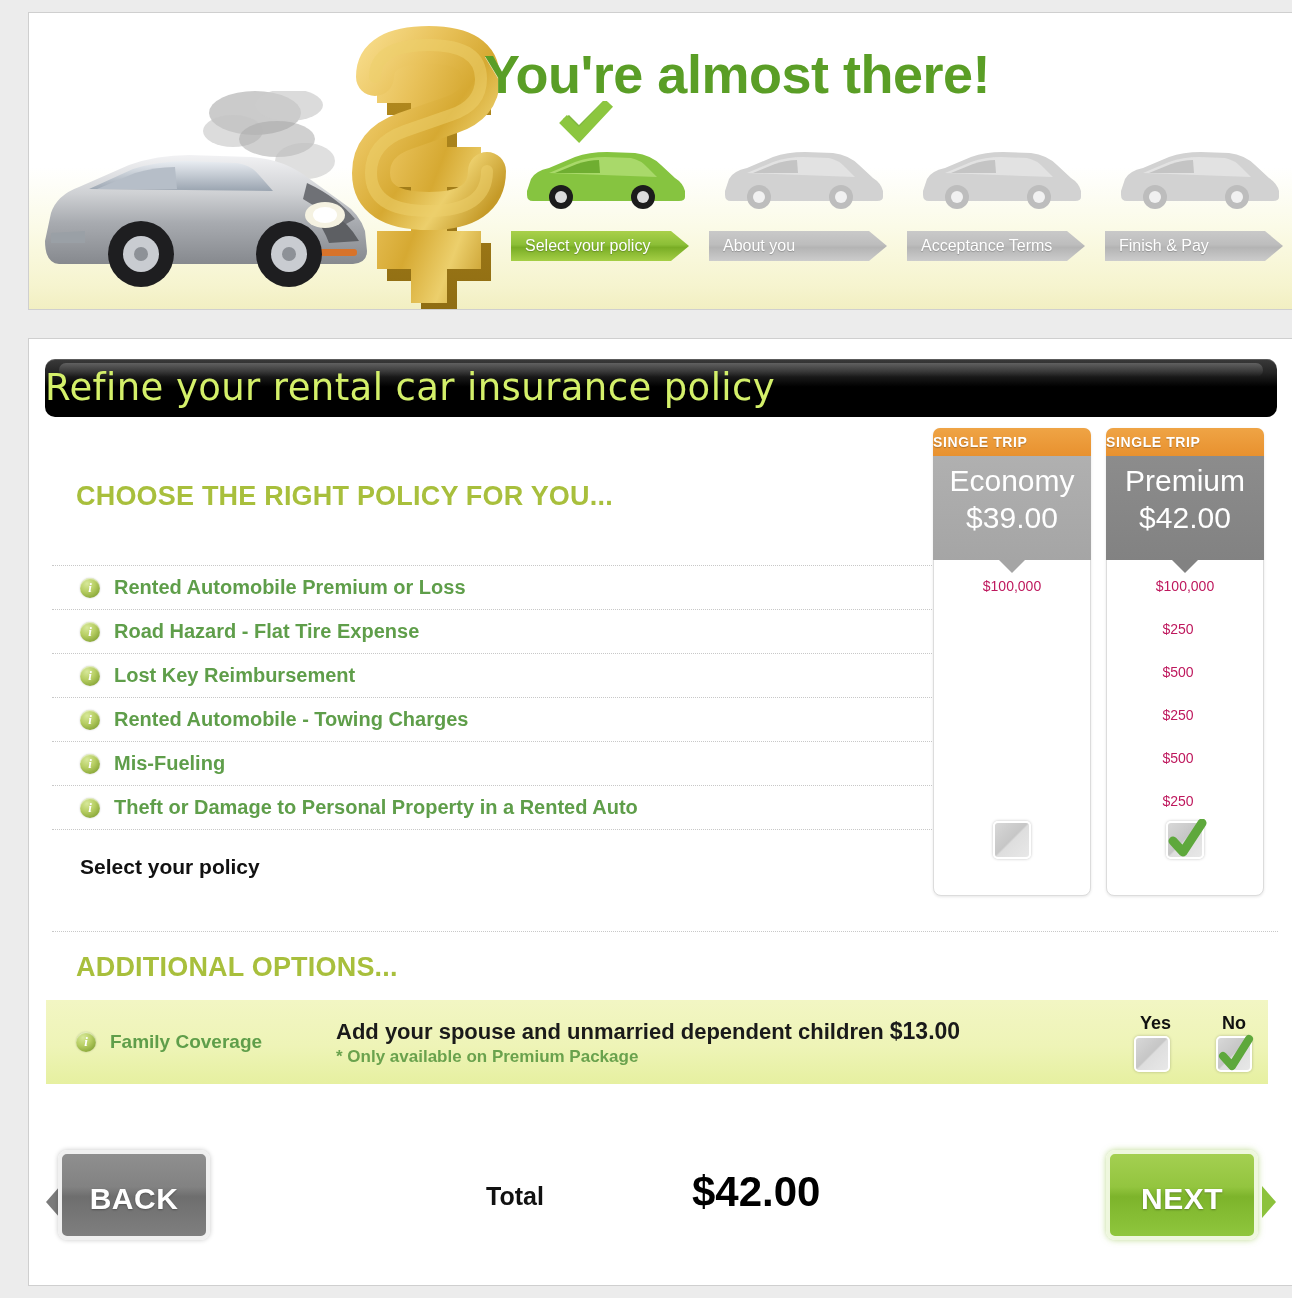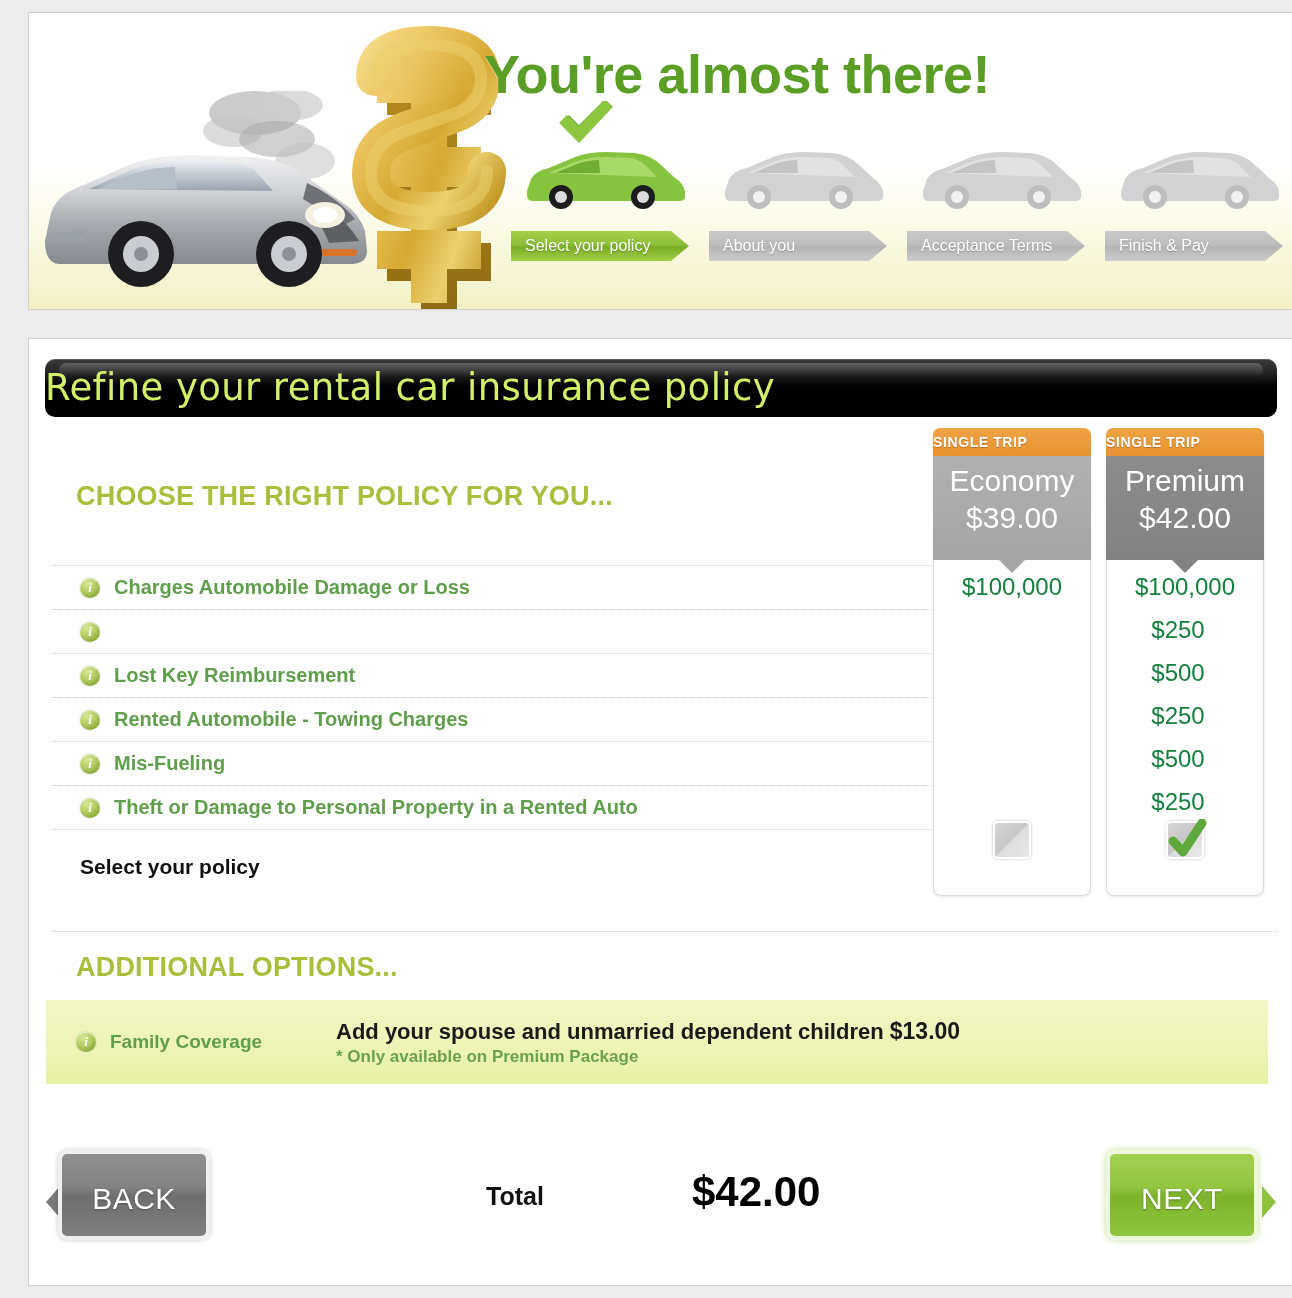--- a/index.html
+++ b/index.html
@@ -230,22 +230,22 @@
 
   .card-values {
     position: absolute;
     left: 0; right: 0;
     top: 136px;
   }
   .val-row {
     height: 43px;
     line-height: 43px;
     text-align: center;
-    font-size: 24px;
-    color: #15803d;
+    font-size: 14px;
+    color: #be185d;
     padding-right: 14px;
     box-sizing: border-box;
   }
   .val-row.first { padding-right: 0; }
   .check-box {
     position: absolute;
     left: 50%;
     margin-left: -19px;
     top: 392px;
     width: 38px; height: 38px;
@@ -317,21 +317,21 @@
   .yn-box svg { position: absolute; left: -3px; top: -4px; }
 
   
   .btn-back, .btn-next {
     position: absolute;
     top: 1150px;
     width: 152px;
     height: 90px;
     color: #ffffff;
     font-size: 30px;
-    font-weight: normal;
+    font-weight: bold;
     letter-spacing: 0.5px;
     text-align: center;
     line-height: 90px;
     border-radius: 9px;
     box-sizing: border-box;
     text-shadow: 0 1px 2px rgba(0,0,0,0.3);
   }
   .btn-back {
     left: 42px;
     background: linear-gradient(to bottom, #8f8f8f 0%, #828282 40%, #6e6e6e 52%, #7f7f7f 100%);
@@ -505,24 +505,25 @@
       <div class="gloss"></div>
       <div class="title-text">Refine your rental car insurance policy</div>
     </div>
   </div>
 
   <div class="section-head choose">CHOOSE THE RIGHT POLICY FOR YOU...</div>
 
   <div class="cover-list">
     <div class="cover-row">
       <span class="info-icon">i</span>
-      <span class="cover-label">Charges Automobile Damage or Loss</span>
+      <span class="cover-label">Rented Automobile Premium or Loss</span>
     </div>
     <div class="cover-row">
       <span class="info-icon">i</span>
+      <span class="cover-label">Road Hazard - Flat Tire Expense</span>
     </div>
     <div class="cover-row">
       <span class="info-icon">i</span>
       <span class="cover-label">Lost Key Reimbursement</span>
     </div>
     <div class="cover-row">
       <span class="info-icon">i</span>
       <span class="cover-label">Rented Automobile - Towing Charges</span>
     </div>
     <div class="cover-row">
@@ -588,20 +589,34 @@
   <div class="family-band">
     <span class="info-icon">i</span>
     <div class="family-label">Family Coverage</div>
     <div class="family-main">
       <div class="line1">
         <span>Add your spouse and unmarried dependent children</span>
         <span class="price">$13.00</span>
       </div>
       <div class="line2">* Only available on Premium Package</div>
     </div>
+    <div class="yesno">
+      <div class="yn-labels">
+        <span>Yes</span>
+        <span>No</span>
+      </div>
+      <div class="yn-boxes">
+        <div class="yn-box"></div>
+        <div class="yn-box">
+          <svg width="42" height="44" viewBox="0 0 42 44">
+            <path d="M8 22 L17 32 L34 5" fill="none" stroke="#5ea83c" stroke-width="8" stroke-linecap="round" stroke-linejoin="round"></path>
+          </svg>
+        </div>
+      </div>
+    </div>
   </div>
 
   <div class="arrow-l"></div>
   <div class="btn-back">BACK</div>
 
   <div class="total-label">Total</div>
   <div class="total-value">$42.00</div>
 
   <div class="btn-next">NEXT</div>
   <div class="arrow-r"></div>

